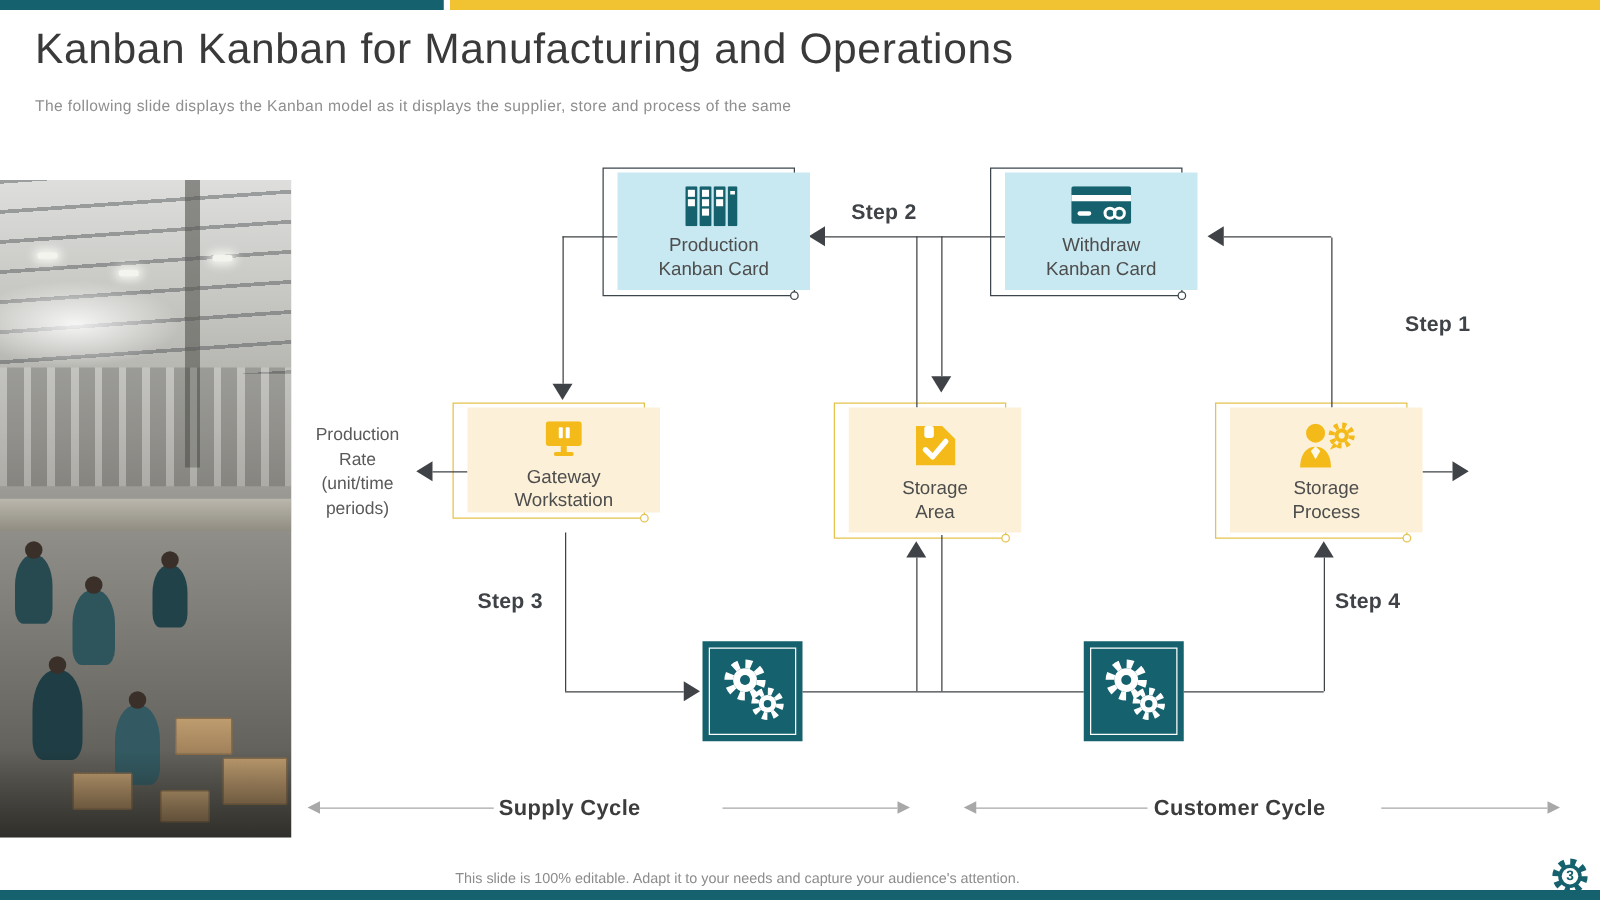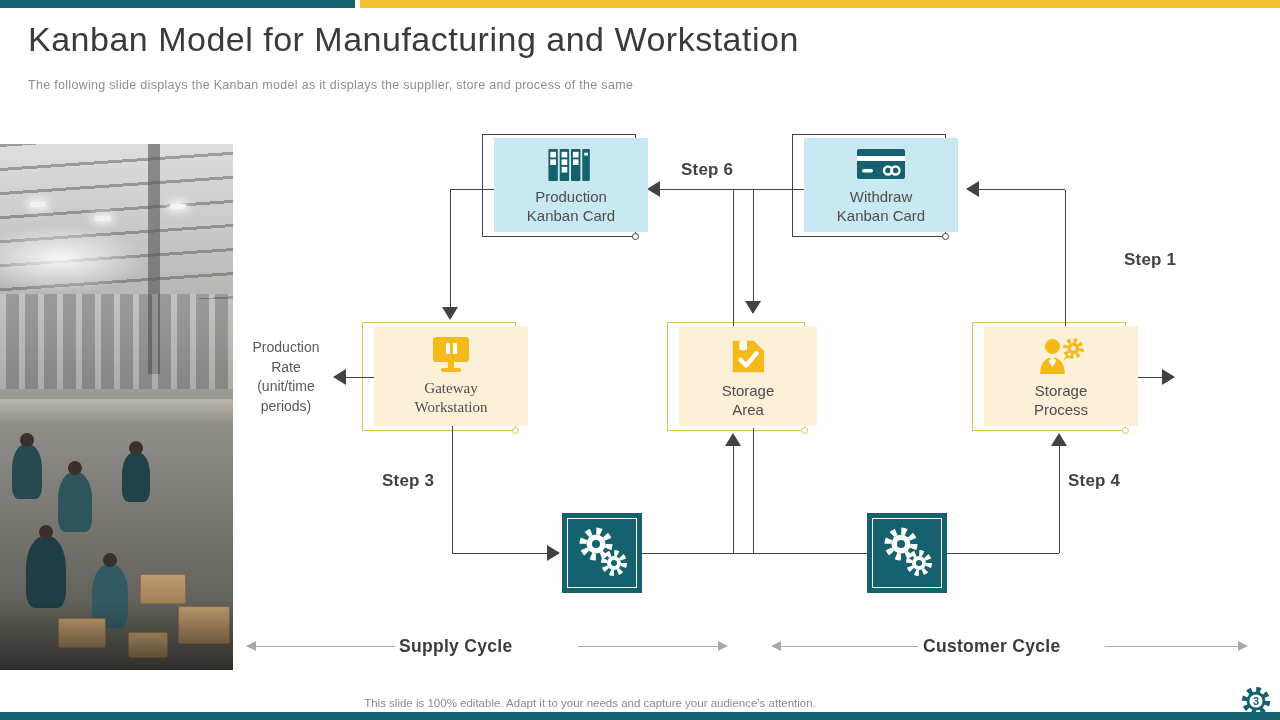--- a/index.html
+++ b/index.html
@@ -76,21 +76,21 @@
     font-size:11px;font-weight:bold;color:var(--teal);}
 </style>
 </head>
 <body>
 
 <div class="slide">
 
   <div class="bar-teal"></div>
   <div class="bar-yellow"></div>
 
-  <h1 class="title">Kanban Model for Manufacturing and Workstation</h1>
+  <h1 class="title">Kanban Kanban for Manufacturing and Operations</h1>
   <p class="subtitle">The following slide displays the Kanban model as it displays the supplier, store and process of the same</p>
 
   <div class="photo">
     <div class="ph-beams"></div>
     <div class="ph-col"></div>
     <div class="ph-glow"></div>
     <div class="ph-light" style="left:30px;top:58px;"></div>
     <div class="ph-light" style="left:95px;top:72px;"></div>
     <div class="ph-light" style="left:170px;top:60px;"></div>
     <div class="ph-shelves"></div>
@@ -141,21 +141,21 @@
         <rect x="0" y="7" width="48" height="5" fill="#fff"></rect>
         <rect x="5" y="20" width="11" height="3.5" rx="1.7" fill="#fff"></rect>
         <circle cx="31" cy="21.5" r="4" fill="none" stroke="#fff" stroke-width="2.4"></circle>
         <circle cx="38.5" cy="21.5" r="4" fill="none" stroke="#fff" stroke-width="2.4"></circle>
       </svg>
       <div class="node-label">Withdraw
 Kanban Card</div>
     </div>
   </div>
 
-  <div class="node cream" style="left:374px;top:326px;width:154px;height:100px;font-family:Liberation Serif, serif;">
+  <div class="node cream" style="left:374px;top:326px;width:154px;height:84px;">
     <span class="node-outline"></span>
     <span class="node-fill"></span>
     <span class="node-dot"></span>
     <div class="node-body">
       <svg width="42" height="36" viewBox="0 0 40 36">
         <rect x="2" y="0" width="36" height="25" rx="3" fill="var(--icon-yellow)"></rect>
         <rect x="15" y="6" width="4" height="11" rx="1" fill="#fff"></rect>
         <rect x="22" y="6" width="4" height="11" rx="1" fill="#fff"></rect>
         <rect x="17" y="25" width="6" height="6" fill="var(--icon-yellow)"></rect>
         <rect x="10" y="31" width="20" height="4" rx="2" fill="var(--icon-yellow)"></rect>
@@ -245,21 +245,21 @@
 
   <div class="hl" style="left:947px;top:553px;width:112px;"></div>
   <div class="vl" style="left:1059px;top:446px;height:107px;"></div>
   <div class="ah u" style="left:1051px;top:433px;"></div>
 
   <div class="hl" style="left:346px;top:377px;width:28px;"></div>
   <div class="ah l" style="left:333px;top:369px;"></div>
   <div class="hl" style="left:1138px;top:377px;width:24px;"></div>
   <div class="ah r" style="left:1162px;top:369px;"></div>
 
-  <div class="step" style="left:681px;top:160px;">Step 6</div>
+  <div class="step" style="left:681px;top:160px;">Step 2</div>
   <div class="step" style="left:1078px;top:250px;margin-left:46px;">Step 1</div>
   <div class="step" style="left:382px;top:471px;">Step 3</div>
   <div class="step" style="left:1068px;top:471px;">Step 4</div>
 
   <div class="rate" style="left:236px;top:338px;">Production
 Rate
 (unit/time
 periods)</div>
 
   <div class="gl" style="left:252px;top:646px;width:143px;"></div>

